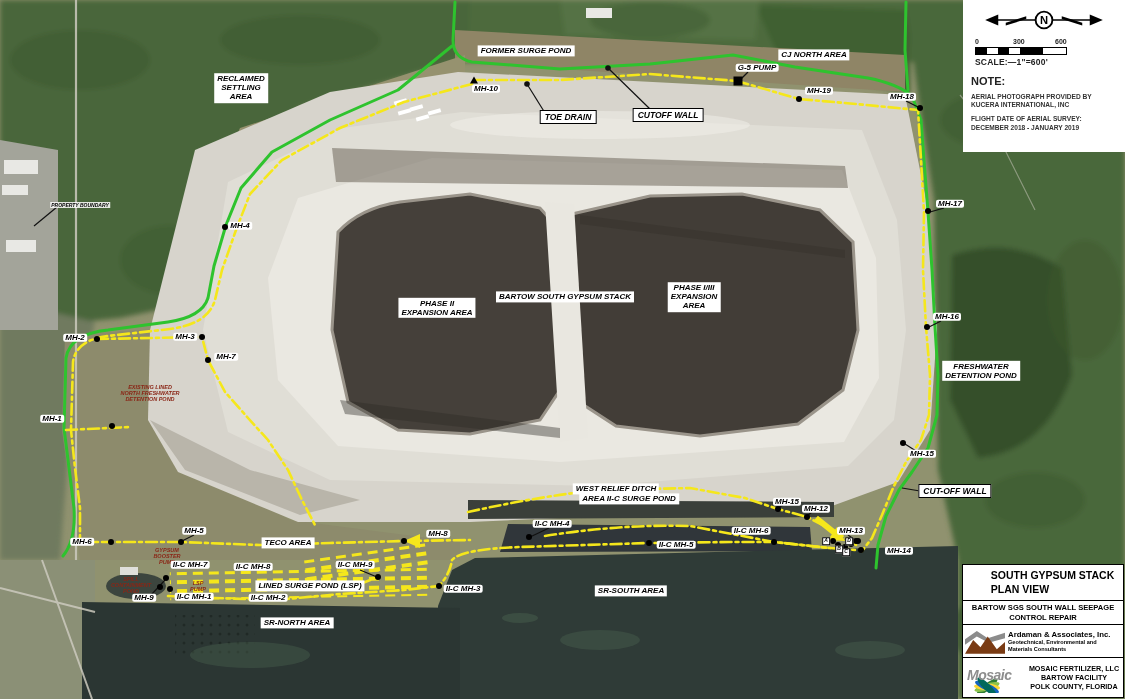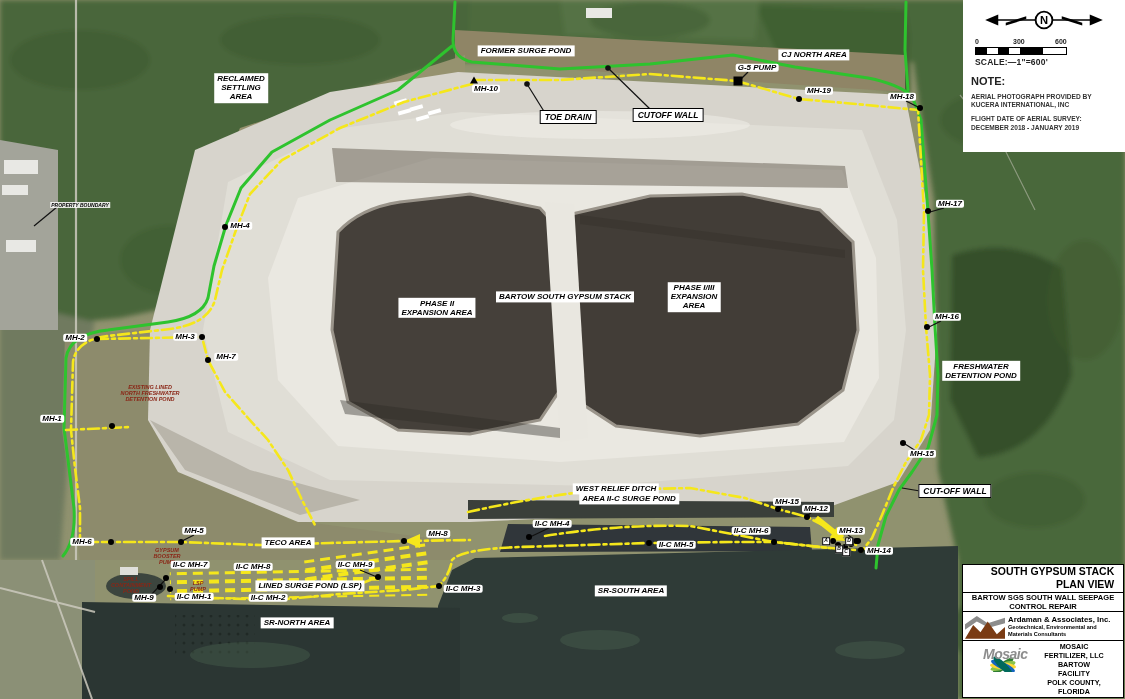--- a/index.html
+++ b/index.html
@@ -30,28 +30,28 @@
   .scalebar{height:6px;border:1px solid #000;display:flex;}
   .scalebar i{display:block;height:100%;}
   .scale-text{font-size:8.5px;font-weight:bold;margin:2px 0 0 6px;letter-spacing:.2px;}
   .note-head{font-size:11px;font-weight:bold;margin:8px 0 0 2px;}
   .note{font-size:6.6px;margin:6px 0 0 2px;line-height:1.25;white-space:pre-line;font-weight:bold;color:#333;}
   
   .tblock{position:absolute;left:962px;top:564px;width:160px;height:132px;background:#fff;
           border:1.6px solid #000;z-index:5;display:flex;flex-direction:column;color:#000;}
   .tb-row{border-bottom:1.4px solid #000;box-sizing:border-box;}
   .tb-row:last-child{border-bottom:none;}
-  .tb-title{height:36px;display:flex;align-items:center;justify-content:center;text-align:right;
+  .tb-title{height:36px;display:flex;align-items:center;justify-content:center;text-align:left;
             font-size:10.5px;font-weight:bold;white-space:pre-line;line-height:1.25;padding-left:19px;}
   .tb-ardaman{height:33px;display:flex;align-items:center;padding:1px 2px;gap:3px;}
   .ard-name{font-size:7.8px;font-weight:bold;white-space:nowrap;}
   .ard-tag{font-size:5.6px;font-weight:bold;white-space:pre-line;line-height:1.15;}
   .tb-project{height:24px;display:flex;align-items:center;justify-content:center;text-align:center;
               font-size:7.6px;font-weight:bold;white-space:pre-line;line-height:1.2;}
-  .tb-client{flex:1;display:flex;align-items:flex-start;padding:1px 18px;gap:10px;}
+  .tb-client{flex:1;display:flex;align-items:center;padding:1px 2px;gap:10px;}
   .client-text{font-size:7.2px;font-weight:bold;text-align:center;white-space:pre-line;line-height:1.25;flex:1;}
   .mosaic-logo{position:relative;width:52px;height:30px;flex:none;}
   .mosaic-word{position:absolute;left:2px;top:4px;font-size:14px;font-weight:bold;font-style:italic;
                color:#8d8d8d;letter-spacing:-0.5px;}
 </style>
 </head>
 <body>
 
 <div class="stage">
 
@@ -257,21 +257,21 @@
       <div class="mk dot" style="left: 404px; top: 541px;"></div>
       <div class="lbl area" style="left: 629px; top: 499px;">AREA II-C SURGE POND</div>
       <div class="lbl mh" style="left: 552px; top: 524px;">II-C MH-4</div>
       <div class="mk dot" style="left: 529px; top: 537px;"></div>
       <div class="lbl mh" style="left: 751px; top: 531px;">II-C MH-6</div>
       <div class="mk dot" style="left: 774px; top: 542px;"></div>
       <div class="lbl mh" style="left: 676px; top: 545px;">II-C MH-5</div>
       <div class="mk dot" style="left: 649px; top: 543px;"></div>
       <div class="lbl mh" style="left: 851px; top: 531px;">MH-13</div>
       <div class="mk dot" style="left: 856px; top: 541px;"></div>
-      <div class="lbl mh" style="left: 879px; top: 551px;">MH-14</div>
+      <div class="lbl mh" style="left: 899px; top: 551px;">MH-14</div>
       <div class="mk dot" style="left: 861px; top: 550px;"></div>
       <div class="lbl mh" style="left: 82px; top: 542px;">MH-6</div>
       <div class="mk dot" style="left: 111px; top: 542px;"></div>
       <div class="lbl red" style="left: 167px; top: 556px;">GYPSUM
 BOOSTER
 PUMP</div>
       <div class="lbl mh" style="left: 190px; top: 565px;">II-C MH-7</div>
       <div class="lbl mh" style="left: 253px; top: 567px;">II-C MH-8</div>
       <div class="lbl mh" style="left: 355px; top: 565px;">II-C MH-9</div>
       <div class="mk dot" style="left: 378px; top: 577px;"></div>

